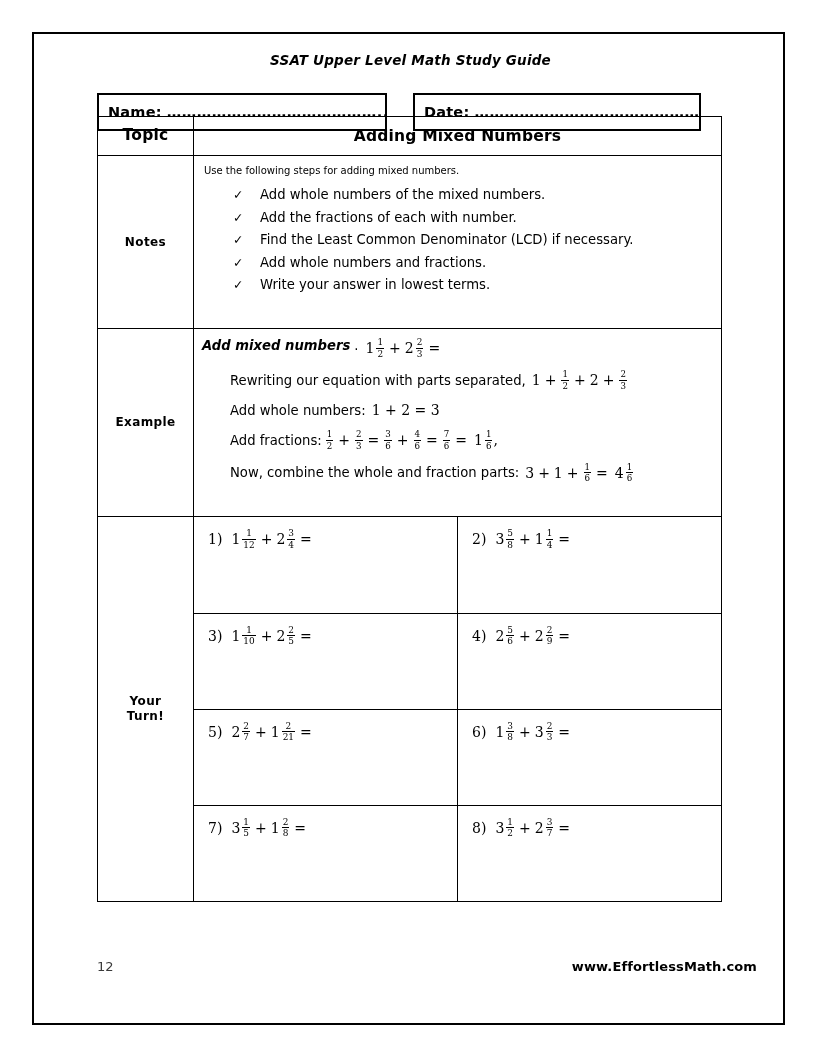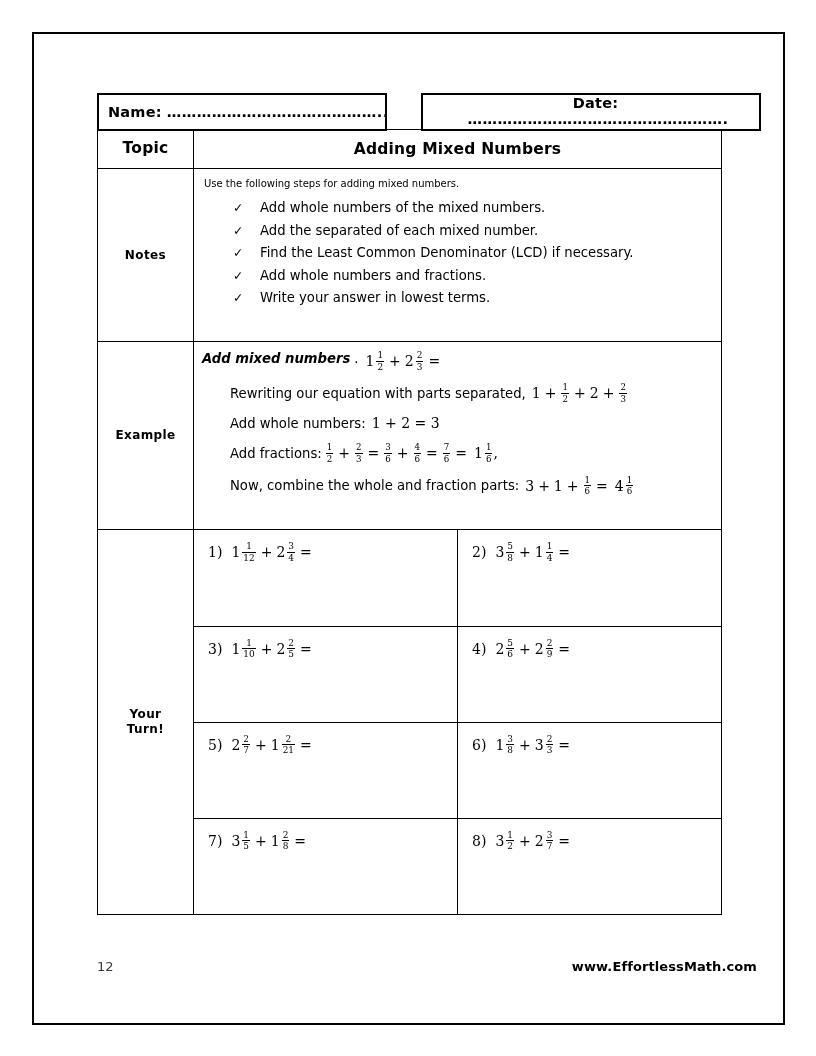--- a/index.html
+++ b/index.html
@@ -54,39 +54,39 @@
     height: 38px;
     border: 2px solid #000;
     box-sizing: border-box;
     display: flex;
     align-items: center;
     padding-left: 9px;
     overflow: hidden;
     white-space: nowrap;
   }
   .nd-name { left: 0; width: 290px; }
-  .nd-date { left: 324px; width: 340px; flex-direction: column; }
+  .nd-date { left: 316px; width: 288px; }
   .nd-label {
     font-weight: bold;
     font-size: 14.5px;
     letter-spacing: .2px;
   }
   .nd-dots {
     font-size: 14.5px;
     font-weight: bold;
     letter-spacing: .5px;
     margin-left: 5px;
     overflow: hidden;
   }
 
   
   .main-table {
     position: absolute;
     left: 63px;
-    top: 95px;
+    top: 82px;
     width: 625px;
     border-collapse: collapse;
     table-layout: fixed;
   }
   .main-table td {
     border: 1.6px solid #000;
     vertical-align: top;
     padding: 0;
   }
   .lbl-col { width: 96px; }
@@ -230,20 +230,21 @@
     font-size: 13px;
     font-weight: bold;
     letter-spacing: .1px;
   }
 </style>
 </head>
 <body>
 
 <div class="page-frame">
 
+  <div class="doc-title">SSAT Upper Level Math Study Guide</div>
 
   <div class="namedate">
     <div class="nd-box nd-name">
       <span class="nd-label">Name:</span>
       <span class="nd-dots">……………………………………..</span>
     </div>
     <div class="nd-box nd-date">
       <span class="nd-label">Date:</span>
       <span class="nd-dots">…………………………………………….</span>
     </div>
@@ -265,21 +266,21 @@
         <td class="row-label">Notes</td>
         <td class="notes-cell">
           <div class="notes-intro">Use the following steps for adding mixed numbers.</div>
           <div class="note-list">
             <div class="note-item">
               <span class="note-check">✓</span>
               <span>Add whole numbers of the mixed numbers.</span>
             </div>
             <div class="note-item">
               <span class="note-check">✓</span>
-              <span>Add the separated of each mixed number.</span>
+              <span>Add the fractions of each with number.</span>
             </div>
             <div class="note-item">
               <span class="note-check">✓</span>
               <span>Find the Least Common Denominator (LCD) if necessary.</span>
             </div>
             <div class="note-item">
               <span class="note-check">✓</span>
               <span>Add whole numbers and fractions.</span>
             </div>
             <div class="note-item">

